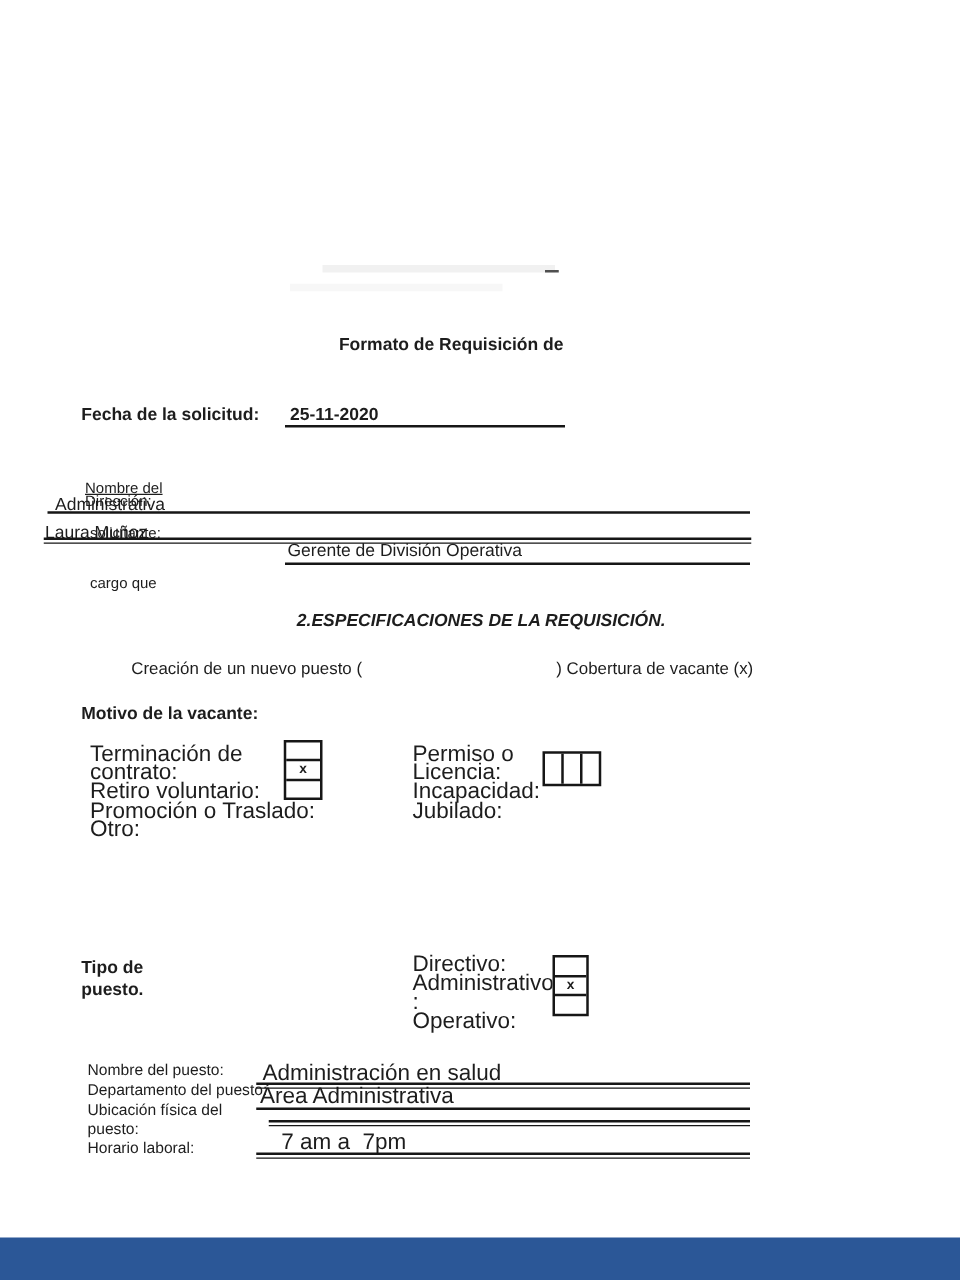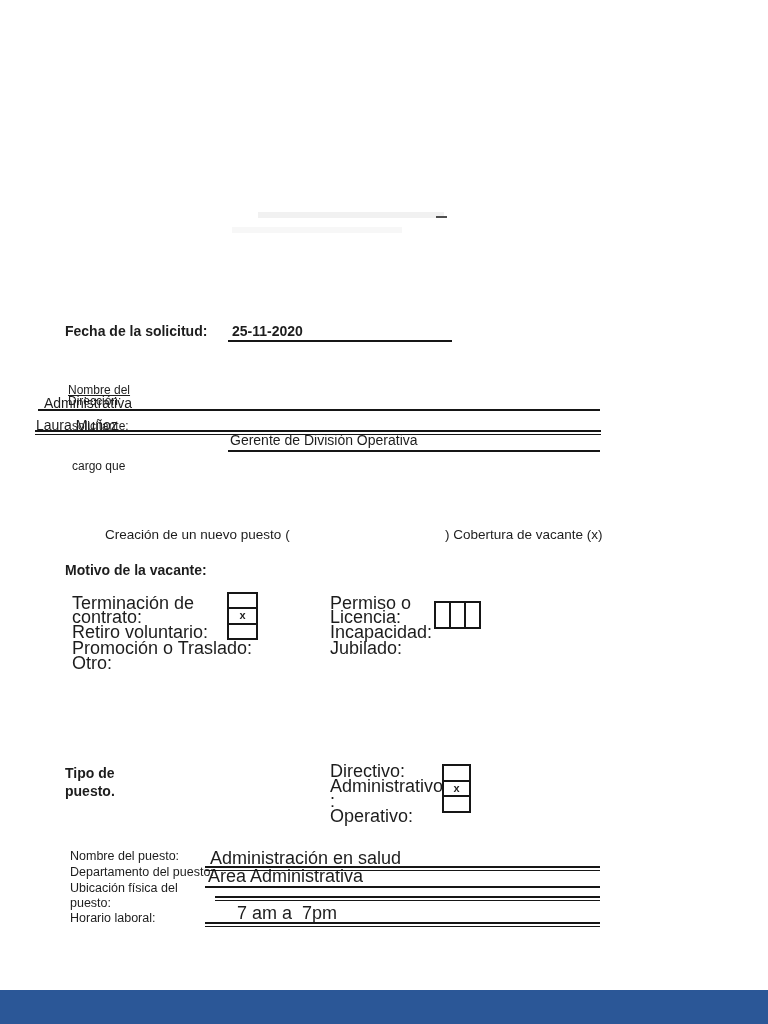--- a/index.html
+++ b/index.html
@@ -5,21 +5,21 @@
   html,body{margin:0;padding:0;background:#fff;}
   .page{position:relative;width:768px;height:1024px;background:#ffffff;overflow:hidden;
         font-family:"Liberation Sans", sans-serif;color:#1d1d1d;}
   .abs{position:absolute;}
   .b{font-weight:bold;}
   .bi{font-weight:bold;font-style:italic;}
   .t14{font-size:14px;line-height:15px;}
   .t13{font-size:18px;line-height:14px;}
   .t12{font-size:12px;line-height:12.5px;}
   .center{text-align:center;}
-  .pre{white-space:pre;margin-left:12px;}
+  .pre{white-space:pre;}
   .rule{position:absolute;background:#161616;}
   .ghost{position:absolute;}
   .vbox{position:absolute;border:2px solid #161616;display:flex;flex-direction:column;box-sizing:border-box;background:#fff;}
   .vbox .cell{flex:1;border-top:2px solid #161616;display:flex;align-items:center;justify-content:center;
               font-weight:bold;font-size:11px;line-height:11px;}
   .vbox .cell:first-child{border-top:none;}
   .hbox{position:absolute;border:2px solid #161616;display:flex;flex-direction:row;box-sizing:border-box;background:#fff;}
   .hbox .cell{flex:1;border-left:2px solid #161616;display:flex;align-items:center;justify-content:center;
               font-weight:bold;font-size:11px;}
   .hbox .cell:first-child{border-left:none;}
@@ -27,40 +27,42 @@
 </style>
 </head>
 <body>
 
 <div class="page">
 
   <div class="ghost" style="left:258px;top:212px;width:186px;height:6px;background:#f1f1f1;"></div>
   <div class="ghost" style="left:232px;top:227px;width:170px;height:6px;background:#f7f7f7;"></div>
   <div class="rule" style="left:436px;top:216px;width:11px;height:2px;background:#4f4f4f;"></div>
 
+  <div class="abs b t14 center" style="left:230px;top:268px;width:262px;">Formato de Requisición de</div>
 
   <span class="abs b t14" style="left:65px;top:324px;">Fecha de la solicitud:</span>
   <span class="abs b t14" style="left:232px;top:324px;">25-11-2020</span>
   <div class="rule" style="left:228px;top:340px;width:224px;height:2px;"></div>
 
 
   <span class="abs t12" style="left:68px;top:395px;">Dirección:</span>
   <span class="abs t12" style="left:68px;top:384px;text-decoration:underline;">Nombre del</span>
   <span class="abs t12" style="left:72px;top:420px;">solicitante:</span>
   <span class="abs t12" style="left:72px;top:436px;margin-top:24px;">cargo que</span>
 
   <span class="abs t14" style="left:44px;top:396px;">Administrativa</span>
   <span class="abs t14" style="left:36px;top:418px;">Laura Muñoz</span>
   <span class="abs t14" style="left:230px;top:433px;">Gerente de División Operativa</span>
 
   <div class="rule" style="left:38px;top:409px;width:562px;height:2px;"></div>
   <div class="rule" style="left:35px;top:430px;width:566px;height:2px;"></div>
   <div class="rule" style="left:35px;top:434px;width:566px;height:1px;"></div>
   <div class="rule" style="left:228px;top:450px;width:372px;height:2px;"></div>
 
+  <div class="abs bi t14 center" style="left:150px;top:489px;width:470px;">2.ESPECIFICACIONES DE LA REQUISICIÓN.</div>
 
   <span class="abs t13" style="left:105px;top:528px;font-size:13.5px;">Creación de un nuevo puesto (</span>
   <span class="abs t13" style="left:445px;top:528px;font-size:13.5px;">) Cobertura de vacante (x)</span>
 
   <div class="abs b t14" style="left:65px;top:563px;">Motivo de la vacante:</div>
 
   <span class="abs t13" style="left:72px;top:596px;">Terminación de</span>
   <span class="abs t13" style="left:72px;top:610px;">contrato:</span>
   <span class="abs t13" style="left:72px;top:625px;">Retiro voluntario:</span>
   <span class="abs t13" style="left:72px;top:641px;">Promoción o Traslado:</span>

